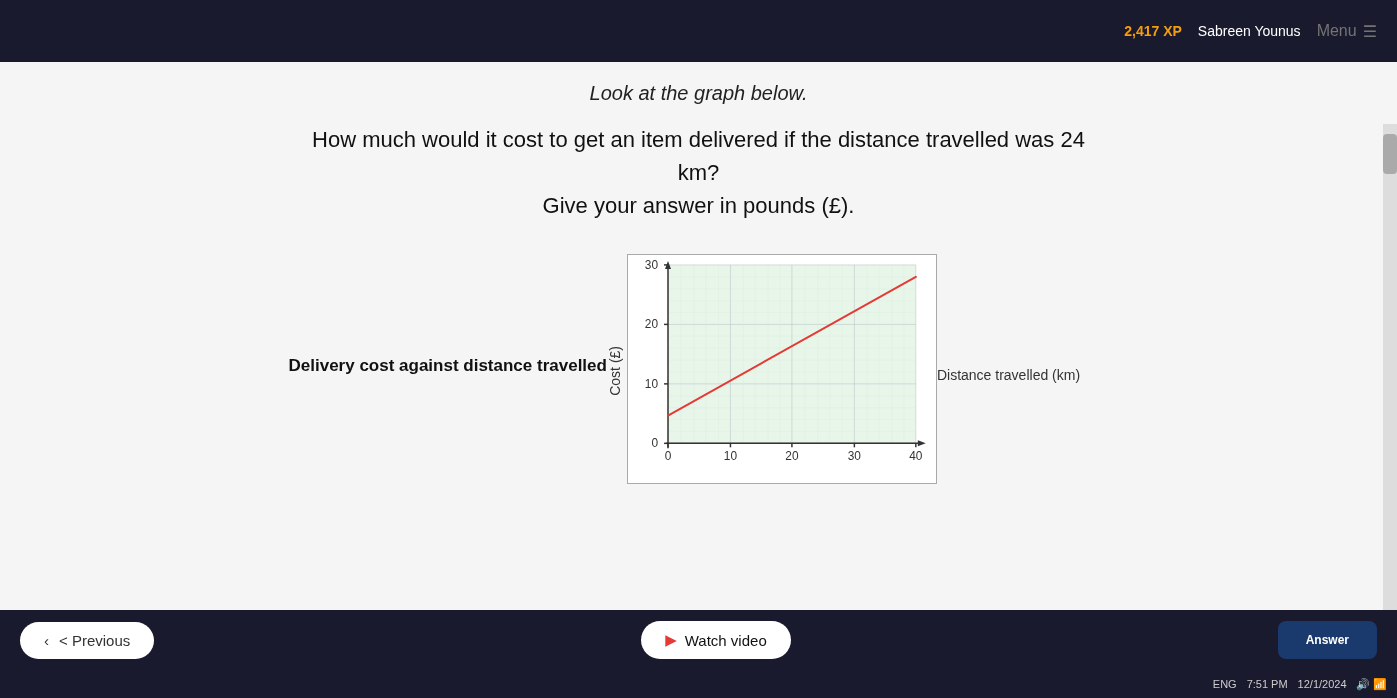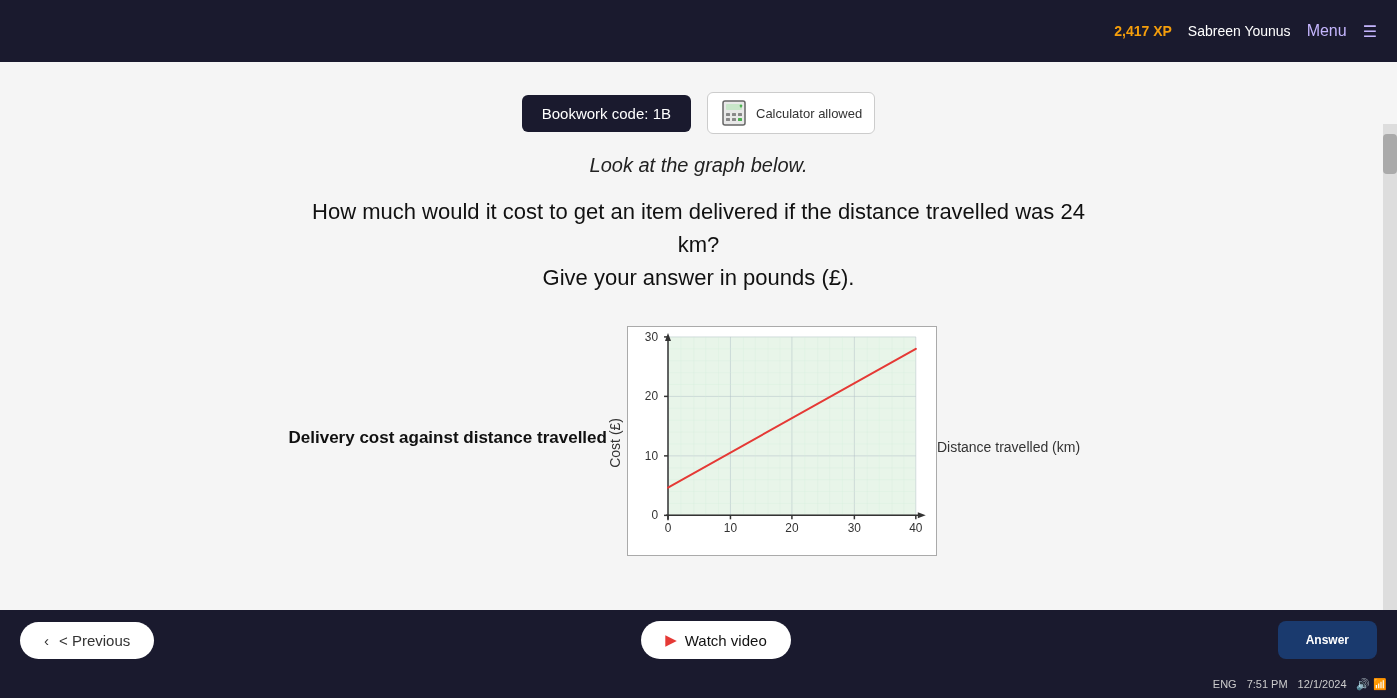--- a/index.html
+++ b/index.html
@@ -69,28 +69,28 @@
       color: white;
       font-size: 14px;
     }
 
     .xp-badge {
       color: #f59e0b;
       font-weight: bold;
     }
 
     .menu-btn {
-      color: #c4b5fd;
+      color: #737373;
       background: none;
       border: none;
       cursor: pointer;
       font-size: 16px;
       display: flex;
       align-items: center;
-      gap: 16px;
+      gap: 6px;
     }
 
     
     .main-content {
       background: #f5f5f5;
       height: calc(698px - 62px);
       position: relative;
       overflow-y: auto;
     }
 
@@ -292,37 +292,20 @@
     <button class="menu-btn">
       <span>Menu</span>
       <span>☰</span>
     </button>
   </div>
 </div>
 
 <div class="main-content">
   <div class="content-inner">
 
-    <div class="bookwork-row">
-      <div class="bookwork-code">Bookwork code: 1B</div>
-      <div class="calculator-badge">
-        <svg class="calc-icon" viewBox="0 0 28 28">
-          <rect x="3" y="2" width="22" height="24" rx="2" fill="#e8e8e8" stroke="#666" stroke-width="1.5"></rect>
-          <rect x="6" y="5" width="16" height="6" rx="1" fill="#c8e6c9"></rect>
-          <rect x="6" y="14" width="4" height="3" rx="0.5" fill="#888"></rect>
-          <rect x="12" y="14" width="4" height="3" rx="0.5" fill="#888"></rect>
-          <rect x="18" y="14" width="4" height="3" rx="0.5" fill="#888"></rect>
-          <rect x="6" y="19" width="4" height="3" rx="0.5" fill="#888"></rect>
-          <rect x="12" y="19" width="4" height="3" rx="0.5" fill="#888"></rect>
-          <rect x="18" y="19" width="4" height="3" rx="0.5" fill="#4caf50"></rect>
-          <path d="M20 6 L22 8 M22 6 L20 8" stroke="#4caf50" stroke-width="1.5"></path>
-        </svg>
-        <span>Calculator allowed</span>
-      </div>
-    </div>
 
     <div class="question-intro">Look at the graph below.</div>
 
     <div class="question-main">
       How much would it cost to get an item delivered if the distance travelled was 24 km?<br>
       Give your answer in pounds (£).
     </div>
 
     <div class="graph-container">
       <div class="graph-title">Delivery cost against distance travelled</div>

